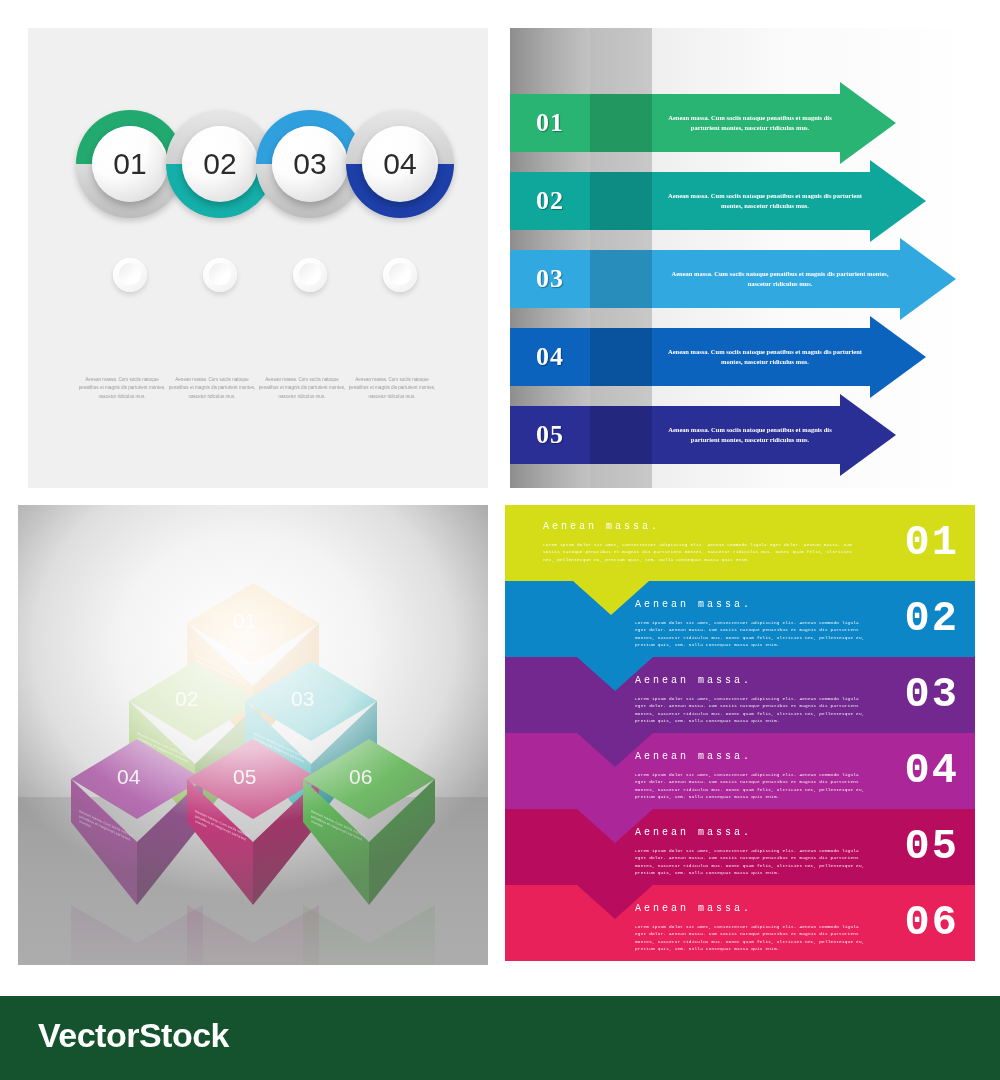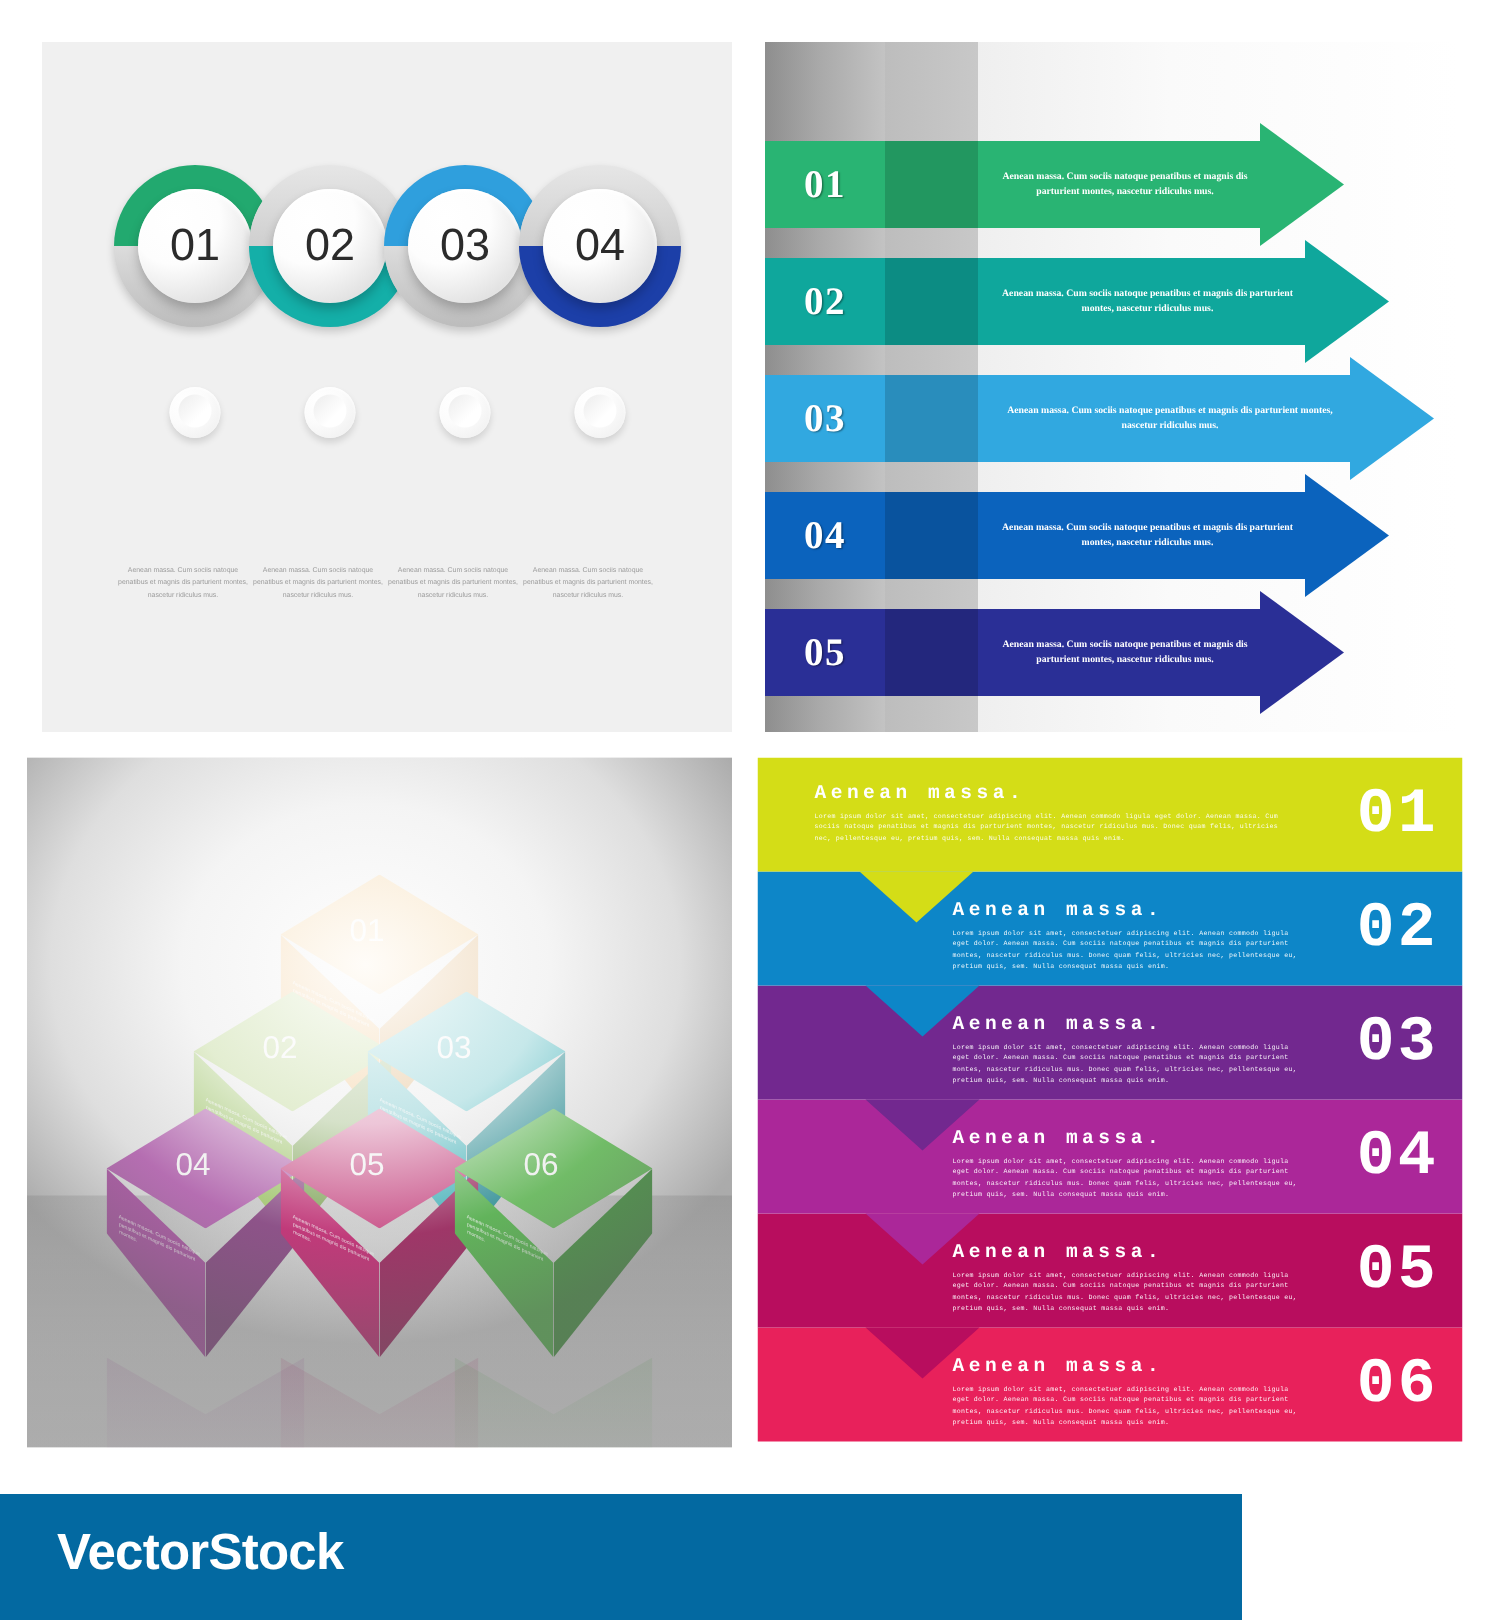--- a/index.html
+++ b/index.html
@@ -68,29 +68,29 @@
   .face{position:absolute;}
   .cube-num{position:absolute;font-size:21px;color:#fff;font-family:"Liberation Sans",sans-serif;}
   .cube-txt{position:absolute;font-size:3.4px;line-height:1.5;color:rgba(255,255,255,.86);
       width:56px;font-family:"Liberation Sans",sans-serif;}
   .reflect{position:absolute;opacity:.18;}
 
   
   .band{position:absolute;left:0;width:470px;}
   .band-tab{position:absolute;width:0;height:0;border-left:38px solid transparent;
       border-right:38px solid transparent;}
-  .band-title{position:absolute;font-family:"Liberation Mono",monospace;font-size:13px;
-      color:#ffffff;letter-spacing:3px;font-weight:bold;}
+  .band-title{position:absolute;font-family:"Liberation Mono",monospace;font-size:10px;
+      color:#ffffff;letter-spacing:3px;font-weight:normal;}
   .band-body{position:absolute;font-family:"Liberation Mono",monospace;font-size:4.4px;
       line-height:1.65;color:rgba(255,255,255,.93);width:318px;letter-spacing:.2px;}
   .band-num{position:absolute;right:16px;font-family:"Liberation Mono",monospace;
       font-size:42px;font-weight:bold;color:#ffffff;letter-spacing:2px;}
 
   
-  #footer{position:absolute;left:0;top:996px;width:828px;height:84px;background:#0369a1;}
+  #footer{position:absolute;left:0;top:996px;width:1000px;height:84px;background:#14532d;}
   #footer .brand{position:absolute;left:38px;top:20px;font-size:34px;color:#fff;
       font-family:"Liberation Sans",sans-serif;font-weight:bold;letter-spacing:-.5px;}
   #footer .url{position:absolute;right:30px;top:27px;font-size:24px;color:#fff;
       font-family:"Liberation Sans",sans-serif;letter-spacing:-.3px;}
 </style>
 </head>
 <body>
 
 <div class="stage">
 

